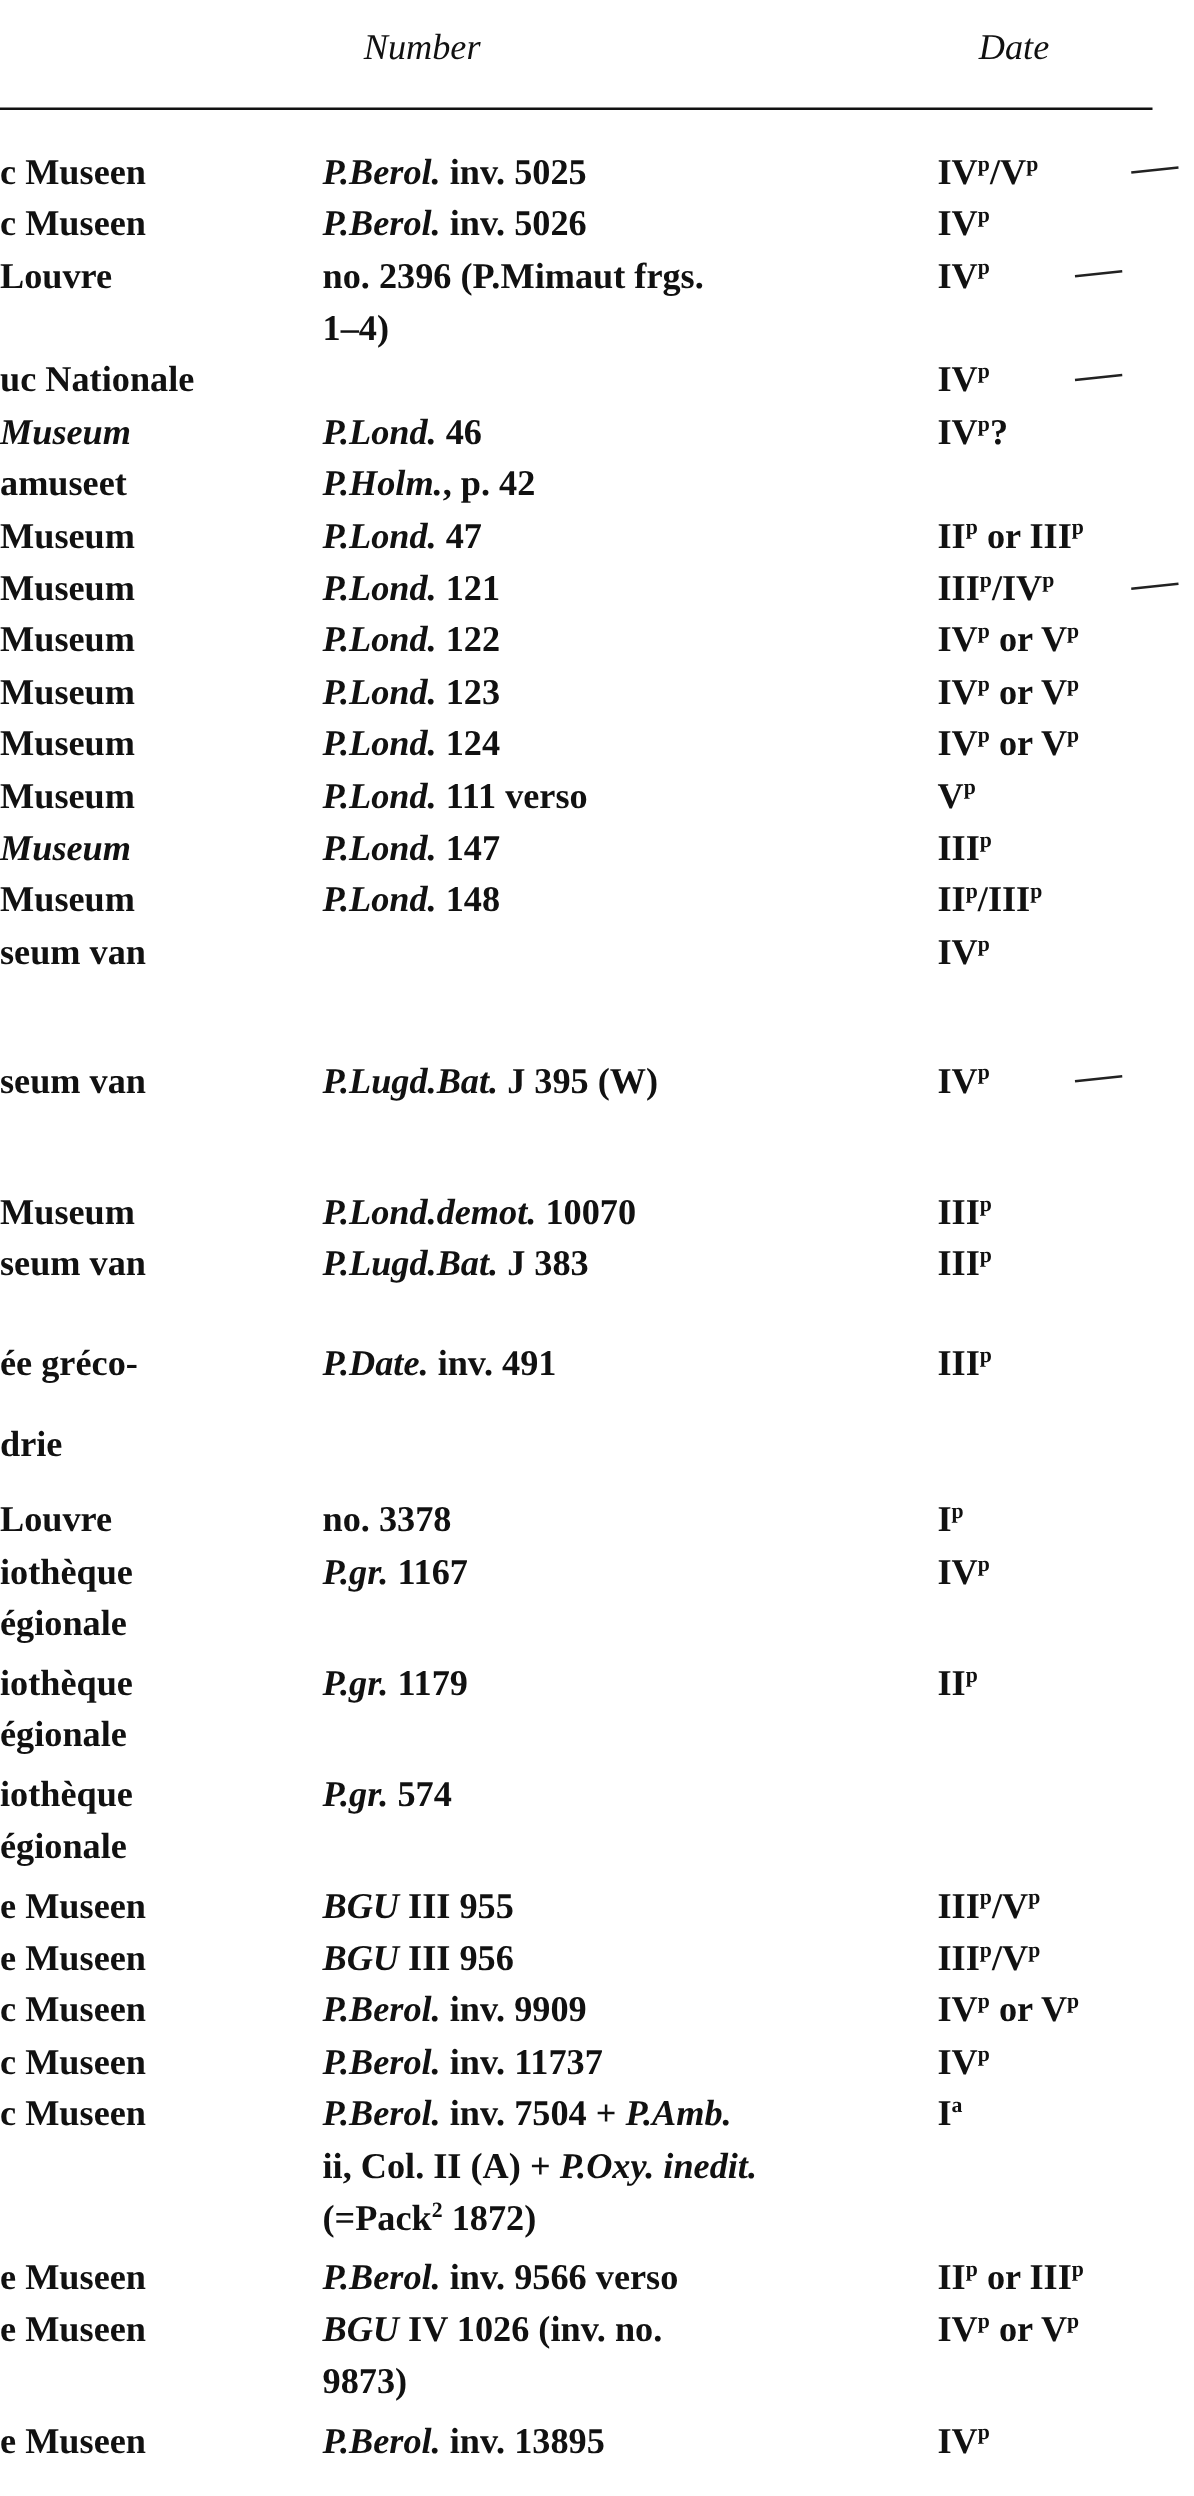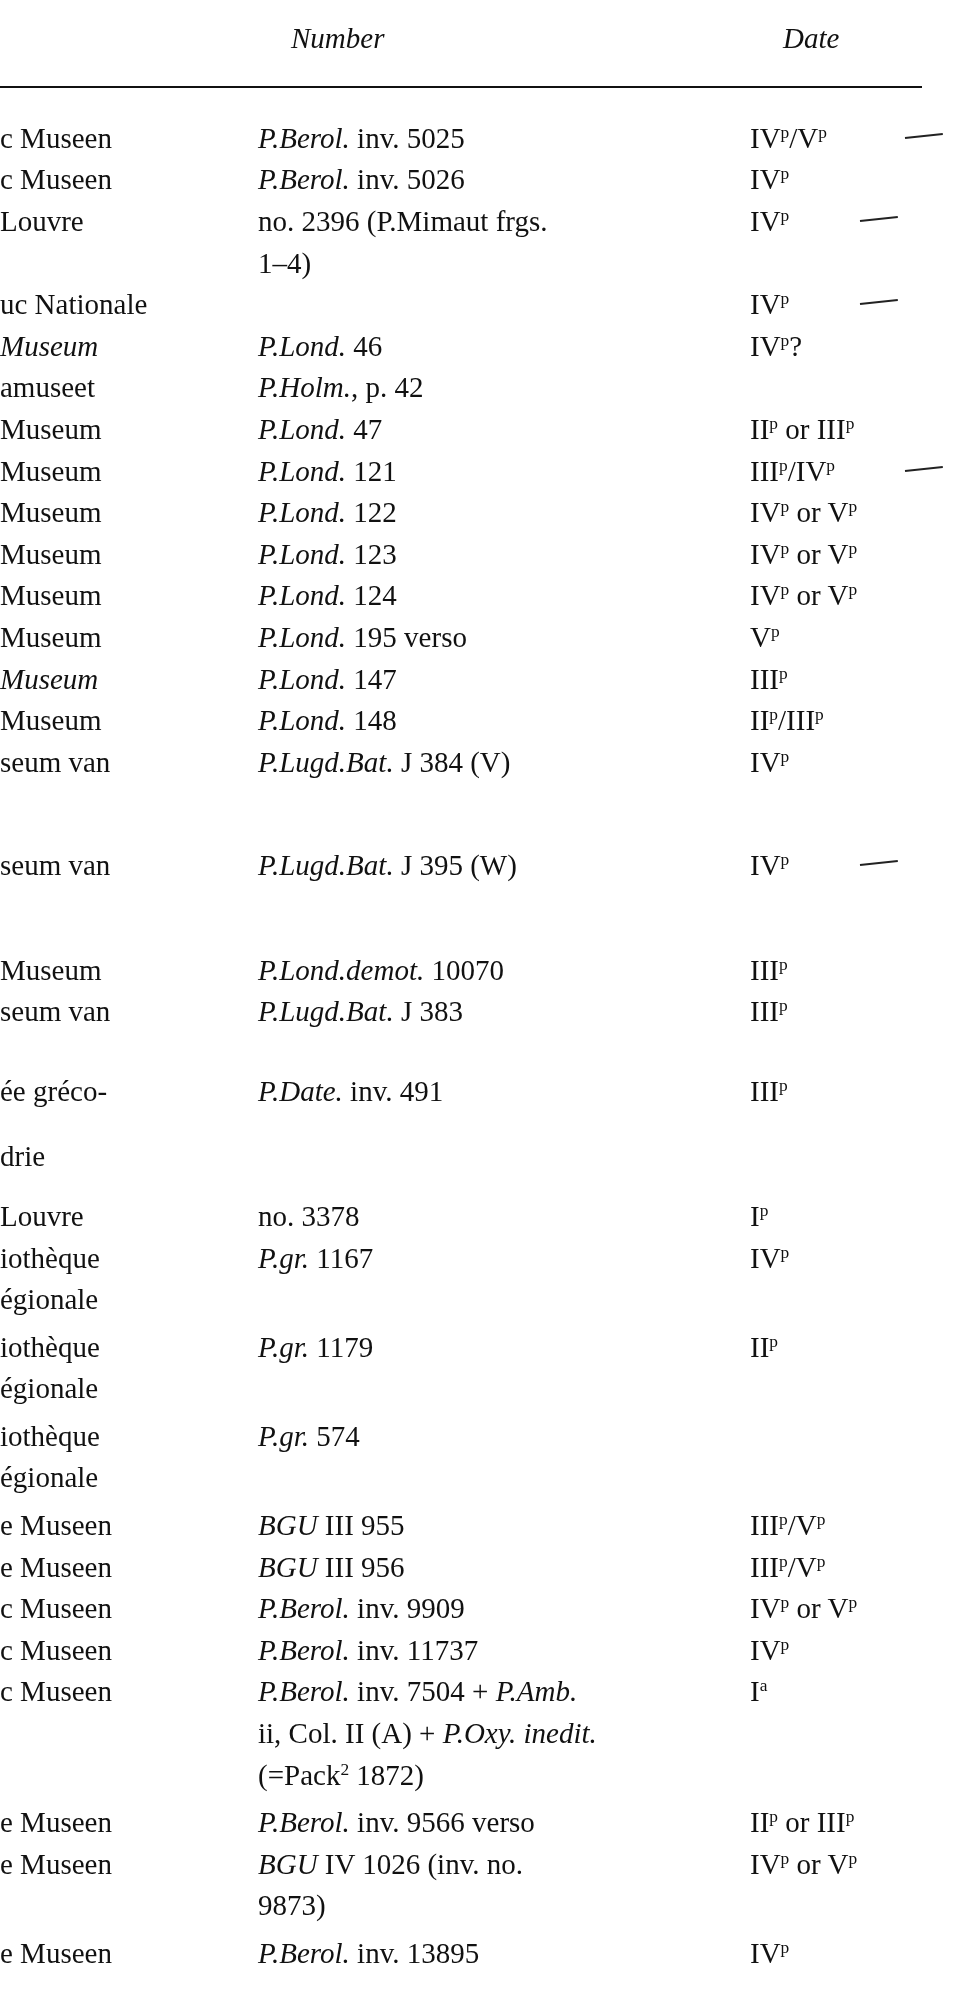--- a/index.html
+++ b/index.html
@@ -4,21 +4,21 @@
   <style>
     html, body { margin: 0; padding: 0; background: #ffffff; }
     body {
       width: 955px; height: 1997px; position: relative; overflow: hidden;
       font-family: "Liberation Serif", "DejaVu Serif", serif;
       color: #111111;
       font-size: 29px;
     }
     .hdr { position: absolute; top: 22px; font-style: italic; font-size: 29px; margin-left: 33px; }
     .rule { position: absolute; left: 0; top: 86px; width: 922px; height: 2px; background: #111; }
-    .row { position: absolute; left: 0; width: 949px; height: 35px; }
+    .row { position: absolute; left: 0; width: 949px; height: 35px; font-weight: bold; }
     .c { position: absolute; top: 0; white-space: nowrap; line-height: 35px; }
     .c1 { left: 0; }
     .c2 { left: 258px; }
     .c3 { left: 750px; }
     .it { font-style: italic; }
     sup { font-size: 0.6em; vertical-align: 0.6em; line-height: 0; }
     .mark { position: absolute; height: 2px; background: #222; transform-origin: left center; }
   </style>
 </head>
 <body>
@@ -86,36 +86,35 @@
       <span class="c c2"><span class="it">P.Lond.</span><span> 123</span></span>
       <span class="c c3">IV<sup>p</sup> or V<sup>p</sup></span>
     </div>
     <div class="row" style="top: 578px;">
       <span class="c c1"> Museum</span>
       <span class="c c2"><span class="it">P.Lond.</span><span> 124</span></span>
       <span class="c c3">IV<sup>p</sup> or V<sup>p</sup></span>
     </div>
     <div class="row" style="top: 620px;">
       <span class="c c1"> Museum</span>
-      <span class="c c2"><span class="it">P.Lond.</span><span> 195 verso</span></span>
+      <span class="c c2"><span class="it">P.Lond.</span><span> 111 verso</span></span>
       <span class="c c3">V<sup>p</sup></span>
     </div>
     <div class="row" style="top: 662px;">
       <span class="c c1 it"> Museum</span>
       <span class="c c2"><span class="it">P.Lond.</span><span> 147</span></span>
       <span class="c c3">III<sup>p</sup></span>
     </div>
     <div class="row" style="top: 703px;">
       <span class="c c1"> Museum</span>
       <span class="c c2"><span class="it">P.Lond.</span><span> 148</span></span>
       <span class="c c3">II<sup>p</sup>/III<sup>p</sup></span>
     </div>
     <div class="row" style="top: 745px;">
       <span class="c c1">seum van</span>
-      <span class="c c2"><span class="it">P.Lugd.Bat.</span><span> J 384 (V)</span></span>
       <span class="c c3">IV<sup>p</sup></span>
     </div>
     <div class="row" style="top: 848px;">
       <span class="c c1">seum van</span>
       <span class="c c2"><span class="it">P.Lugd.Bat.</span><span> J 395 (W)</span></span>
       <span class="c c3">IV<sup>p</sup></span>
       <span class="mark" style="left: 860px; top: 16px; width: 38px; transform: rotate(-6deg);"></span>
     </div>
     <div class="row" style="top: 953px;">
       <span class="c c1"> Museum</span>

